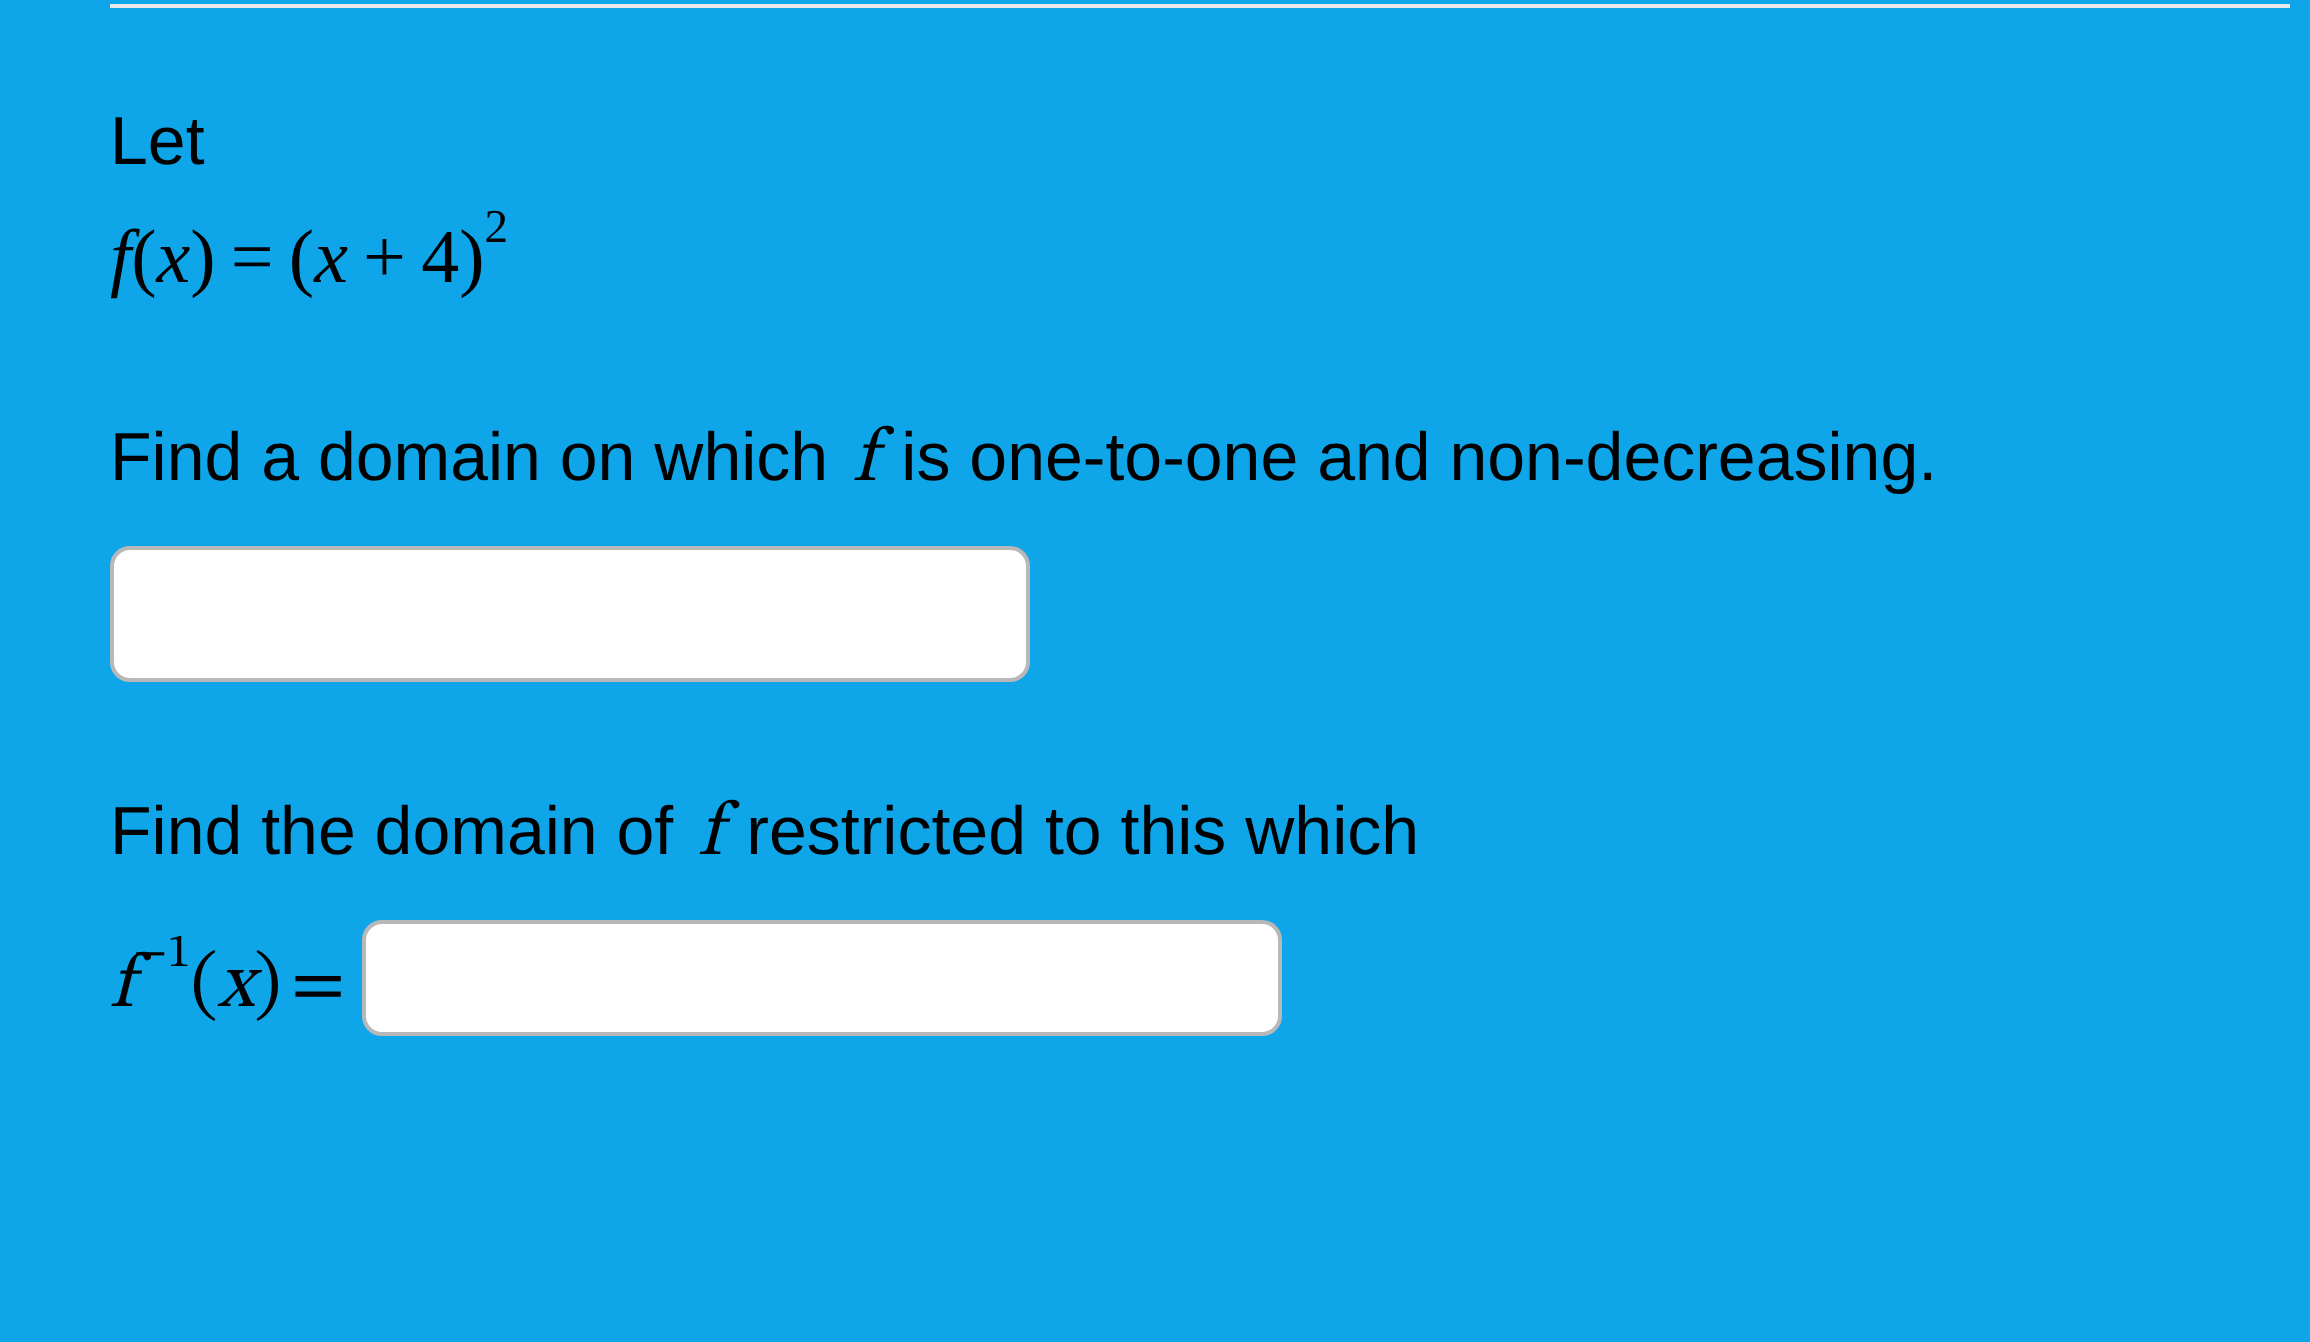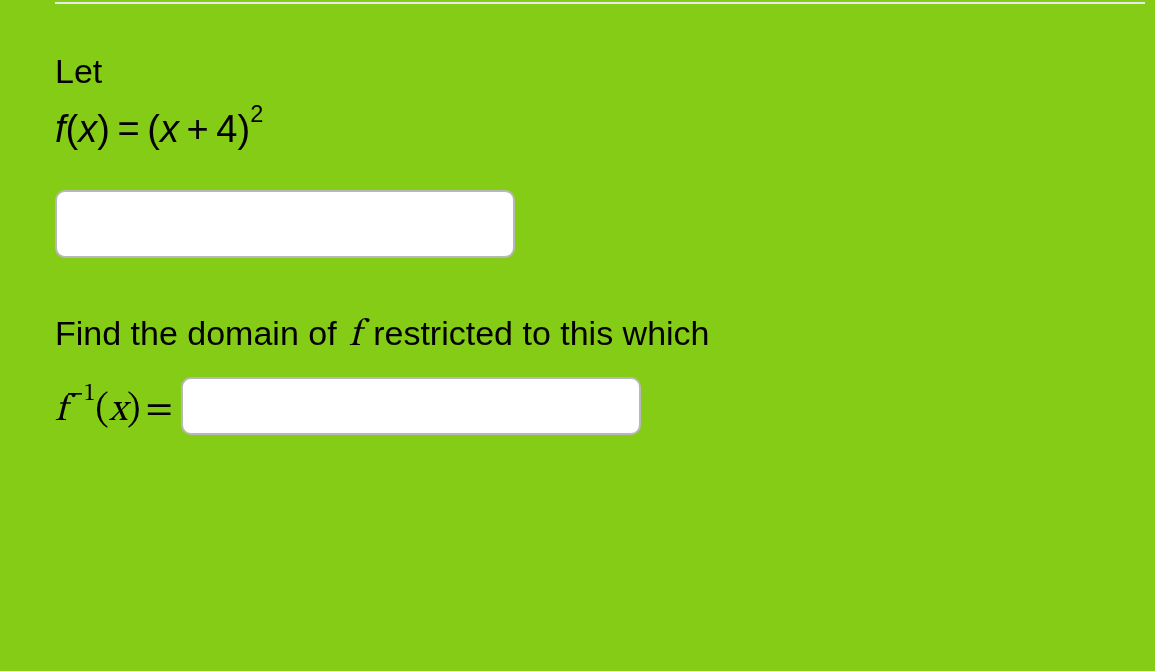--- a/index.html
+++ b/index.html
@@ -8,21 +8,21 @@
     width: 1155px;
     height: 671px;
     background: #ffffff;
     font-family: "Segoe UI", "Helvetica Neue", Arial, sans-serif;
     color: #000;
   }
   .page {
     box-sizing: border-box;
     width: 1155px;
     height: 671px;
-    background: #84cc16;
+    background: #0ea5e9;
     position: relative;
   }
   .hr-top {
     position: absolute;
     top: 2px;
     left: 55px;
     right: 10px;
     height: 0;
     border-top: 2px solid #e8e8e8;
   }
@@ -31,24 +31,24 @@
     top: 50px;
     left: 55px;
     right: 55px;
   }
   .line1 {
     font-size: 34px;
     line-height: 1.25;
     margin-bottom: 6px;
   }
   .formula {
-    font-family: Liberation Sans, sans-serif;
+    font-family: Liberation Serif, serif;
     font-size: 38px;
     line-height: 1.3;
-    margin-bottom: 36px;
+    margin-bottom: 50px;
     white-space: nowrap;
   }
   .formula .it { font-style: italic; }
   .formula sup {
     font-size: 0.62em;
     vertical-align: 0.85em;
     font-style: normal;
   }
   .prompt {
     font-size: 34px;
@@ -107,20 +107,23 @@
   <div class="hr-top"></div>
 
   <div class="content">
 
     <div class="line1">Let</div>
 
     <div class="formula">
       <span class="it">f</span><span>(</span><span class="it">x</span><span>) = (</span><span class="it">x</span><span> + 4)</span><sup>2</sup>
     </div>
 
+    <div class="prompt">
+      <span>Find a domain on which </span><span class="math-inline">f</span><span> is one-to-one and non-decreasing.</span>
+    </div>
 
     <input type="text" class="answer-box box-domain" value="" style="">
 
     <div class="prompt">
       <span>Find the domain of </span><span class="math-inline">f</span><span> restricted to this which</span>
     </div>
 
     <div class="row-inverse">
       <span class="finv-label">
         <span class="it">f</span><sup>−1</sup><span>(</span><span class="it">x</span><span>) =</span>

